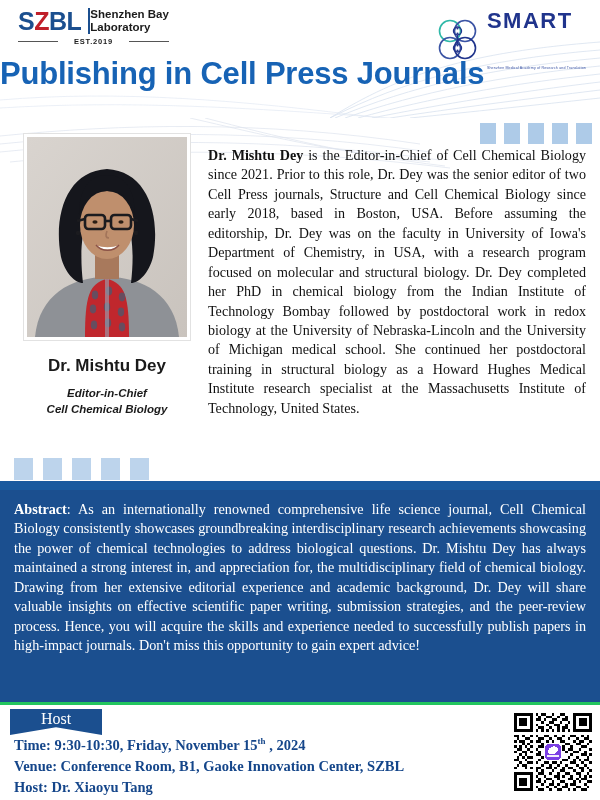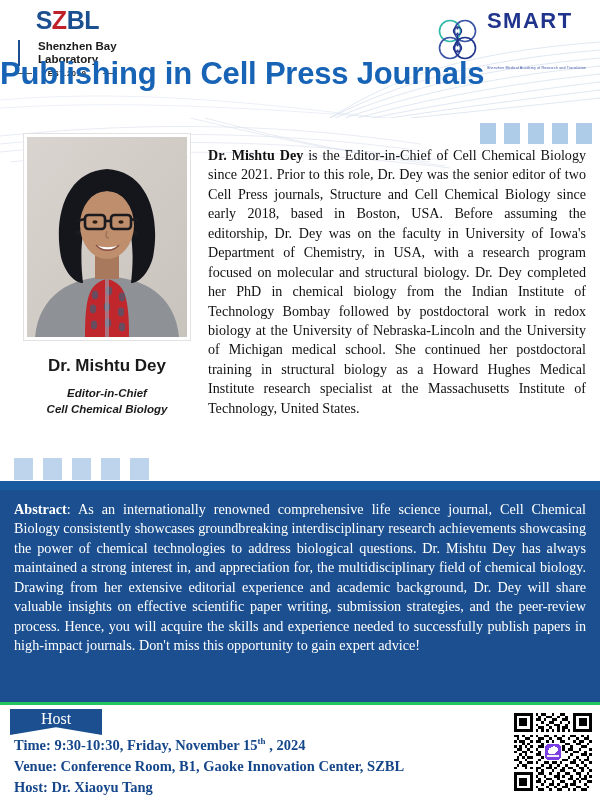--- a/index.html
+++ b/index.html
@@ -38,41 +38,40 @@
   }
 
   
   .szbl-logo {
     display: flex;
     flex-direction: column;
     align-items: flex-start;
   }
   .szbl-top {
     display: flex;
-    align-items: center;
+    align-items: flex-end;
     gap: 7px;
-    flex-direction: column;
   }
   .szbl-mark {
     font-family: "Liberation Sans", sans-serif;
     font-weight: bold;
     font-size: 25px;
     letter-spacing: -0.5px;
     line-height: 1;
     color: #1b4f8f;
   }
   .szbl-mark .z-red { color: #c0202a; }
   .szbl-words {
     font-family: "Liberation Sans", sans-serif;
     font-weight: bold;
     font-size: 11.5px;
     line-height: 1.12;
     color: #1b1b1b;
     border-left: 2.5px solid #1b4f8f;
-    padding-left: 18px;
+    padding-left: 0;
   }
   .szbl-est {
     display: flex;
     align-items: center;
     gap: 16px;
     margin-top: 3px;
     width: 100%;
   }
   .szbl-est .rule {
     flex: 1;

